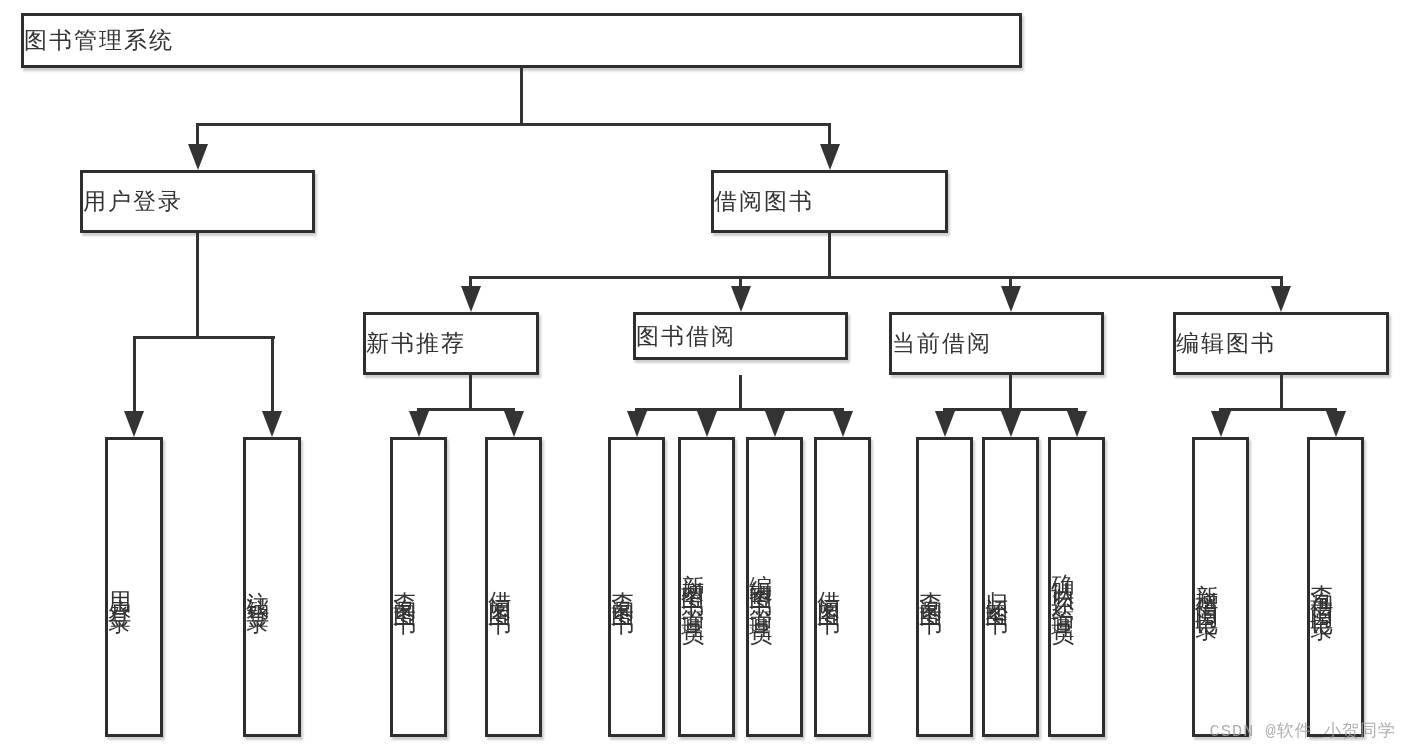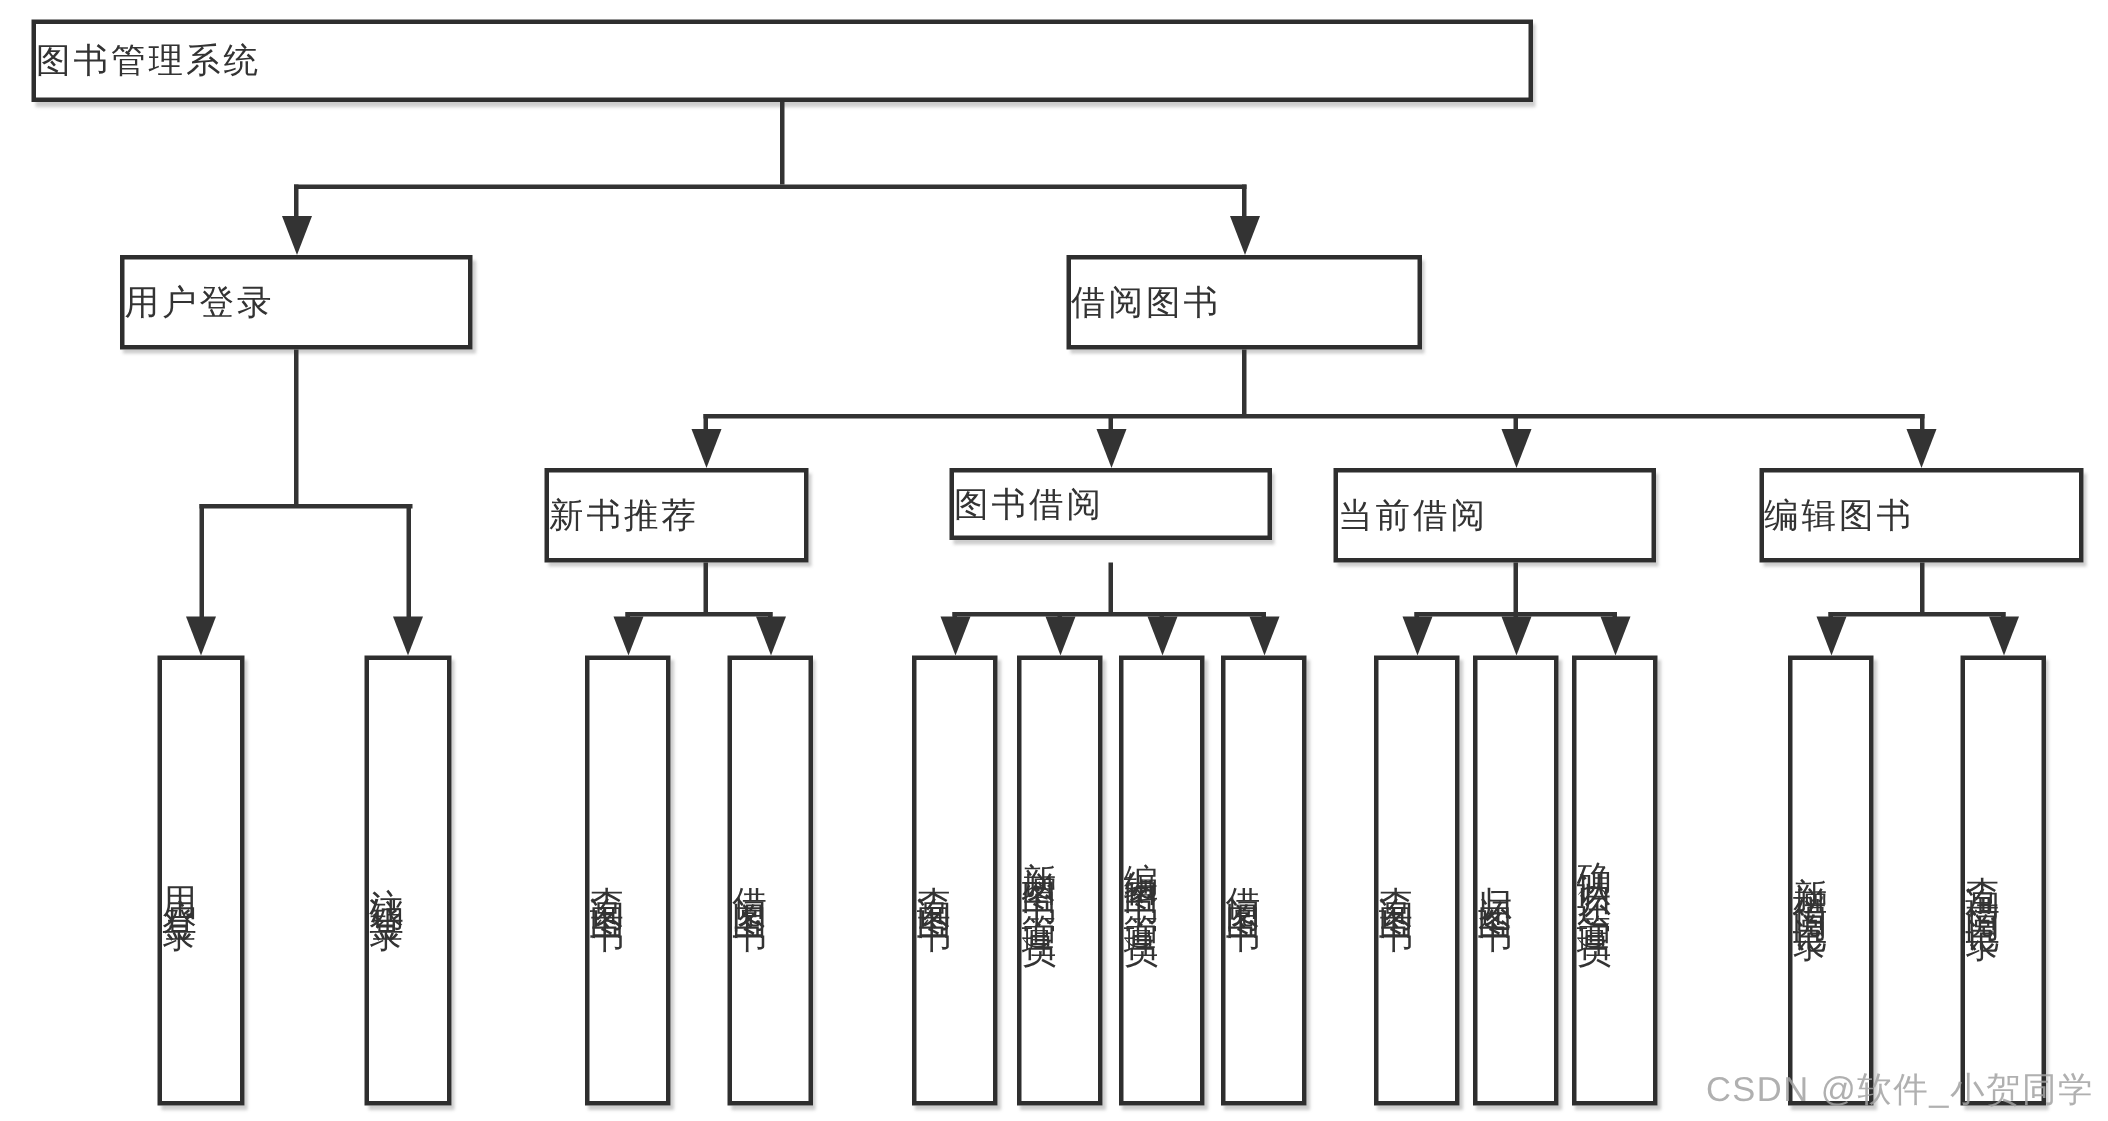--- a/index.html
+++ b/index.html
@@ -38,23 +38,24 @@
   .vline{width:3px;}
   .arrow{
     position:absolute;width:0;height:0;
     border-left:10px solid transparent;
     border-right:10px solid transparent;
     border-top:26px solid var(--line);
   }
   .watermark{
     position:absolute;
     right:9px;bottom:5px;
-    font-size:23px;
+    font-size:17px;
     color:rgba(162,162,162,0.85);
     letter-spacing:1px;
+    font-family:Liberation Mono, monospace;
   }
 </style>
 </head>
 <body>
 
 <div class="canvas">
 
   <div class="box" style="left:21px;top:13px;width:1001px;height:55px">
     <span>图书管理系统</span>
   </div>

